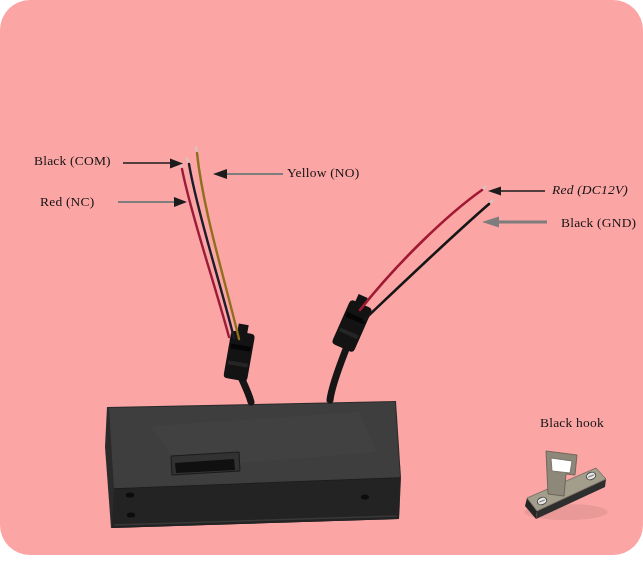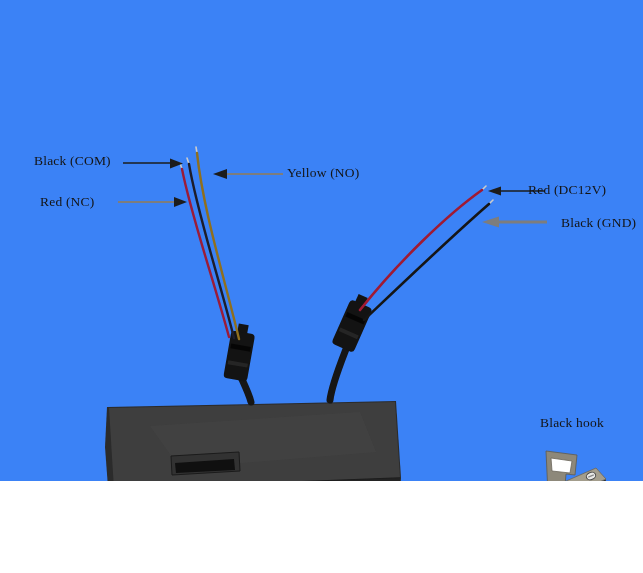--- a/index.html
+++ b/index.html
@@ -1,42 +1,43 @@
 <!DOCTYPE html>
 <html><head>
 <meta charset="utf-8">
 <style>
   html, body { margin: 0; padding: 0; }
   body { background: #ffffff; }
   #stage {
     position: relative;
     width: 643px;
-    height: 481px;
-    background: #3b82f6;
+    height: 555px;
+    background: #fca5a5;
     overflow: hidden;
     font-family: "Liberation Serif", "DejaVu Serif", serif;
+    border-radius: 30px;
   }
   #artwork {
     position: absolute;
     left: 0; top: 0;
     width: 643px; height: 573px;
   }
   .label {
     position: absolute;
     font-family: "Liberation Serif", "DejaVu Serif", serif;
     font-size: 13.5px;
     color: #141414;
     white-space: nowrap;
     letter-spacing: 0.2px;
     line-height: 1.1;
   }
   .lbl-black-com { left: 34px;  top: 154px; }
   .lbl-red-nc    { left: 40px;  top: 195px; }
   .lbl-yellow-no { left: 287px; top: 166px; font-family: Liberation Serif, serif; }
-  .lbl-red-dc12v { left: 528px; top: 183px; }
+  .lbl-red-dc12v { left: 552px; top: 183px; font-style: italic; }
   .lbl-black-gnd { left: 561px; top: 216px; }
   .lbl-lock-hook { left: 540px; top: 416px; }
 </style>
 </head>
 <body>
 
 <div id="stage">
 
   <svg id="artwork" viewBox="0 0 643 573" xmlns="http://www.w3.org/2000/svg">
 

